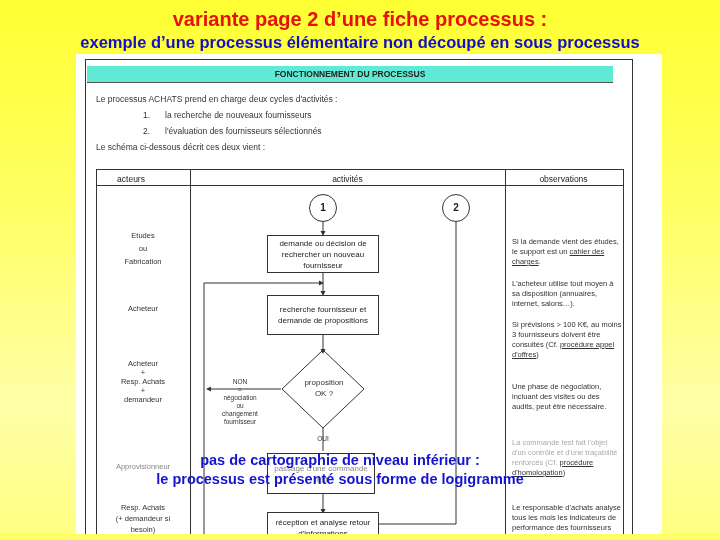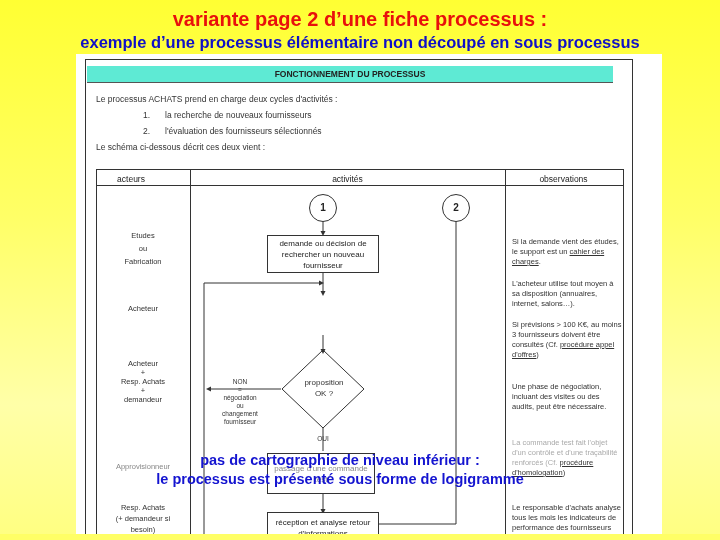--- a/index.html
+++ b/index.html
@@ -139,20 +139,21 @@
       <polygon points="130,335 135,332.5 135,337.5"></polygon>
       <polygon points="247,460 244.5,455 249.5,455"></polygon>
       <polygon points="287,470 292,467.5 292,472.5"></polygon>
     </g>
   </svg>
 
   <div class="circle" style="left:233px; top:140px;">1</div>
   <div class="circle" style="left:366px; top:140px;">2</div>
 
   <div class="box" style="left:191px; top:181px; width:112px; height:38px;">demande ou décision de rechercher un nouveau fournisseur</div>
+  <div class="box" style="left:191px; top:241px; width:112px; height:40px;">recherche fournisseur et demande de propositions</div>
   <div class="small-label" style="left:226px; top:323px; width:44px; font-size:8px; line-height:11px;">proposition OK ?</div>
 
   <div class="small-label" style="left:138px; top:324px; width:52px;">
     <div>NON</div>
       <div>=</div>
       <div>négociation</div>
       <div>ou</div>
       <div>changement</div>
       <div>fournisseur</div>
   </div>

